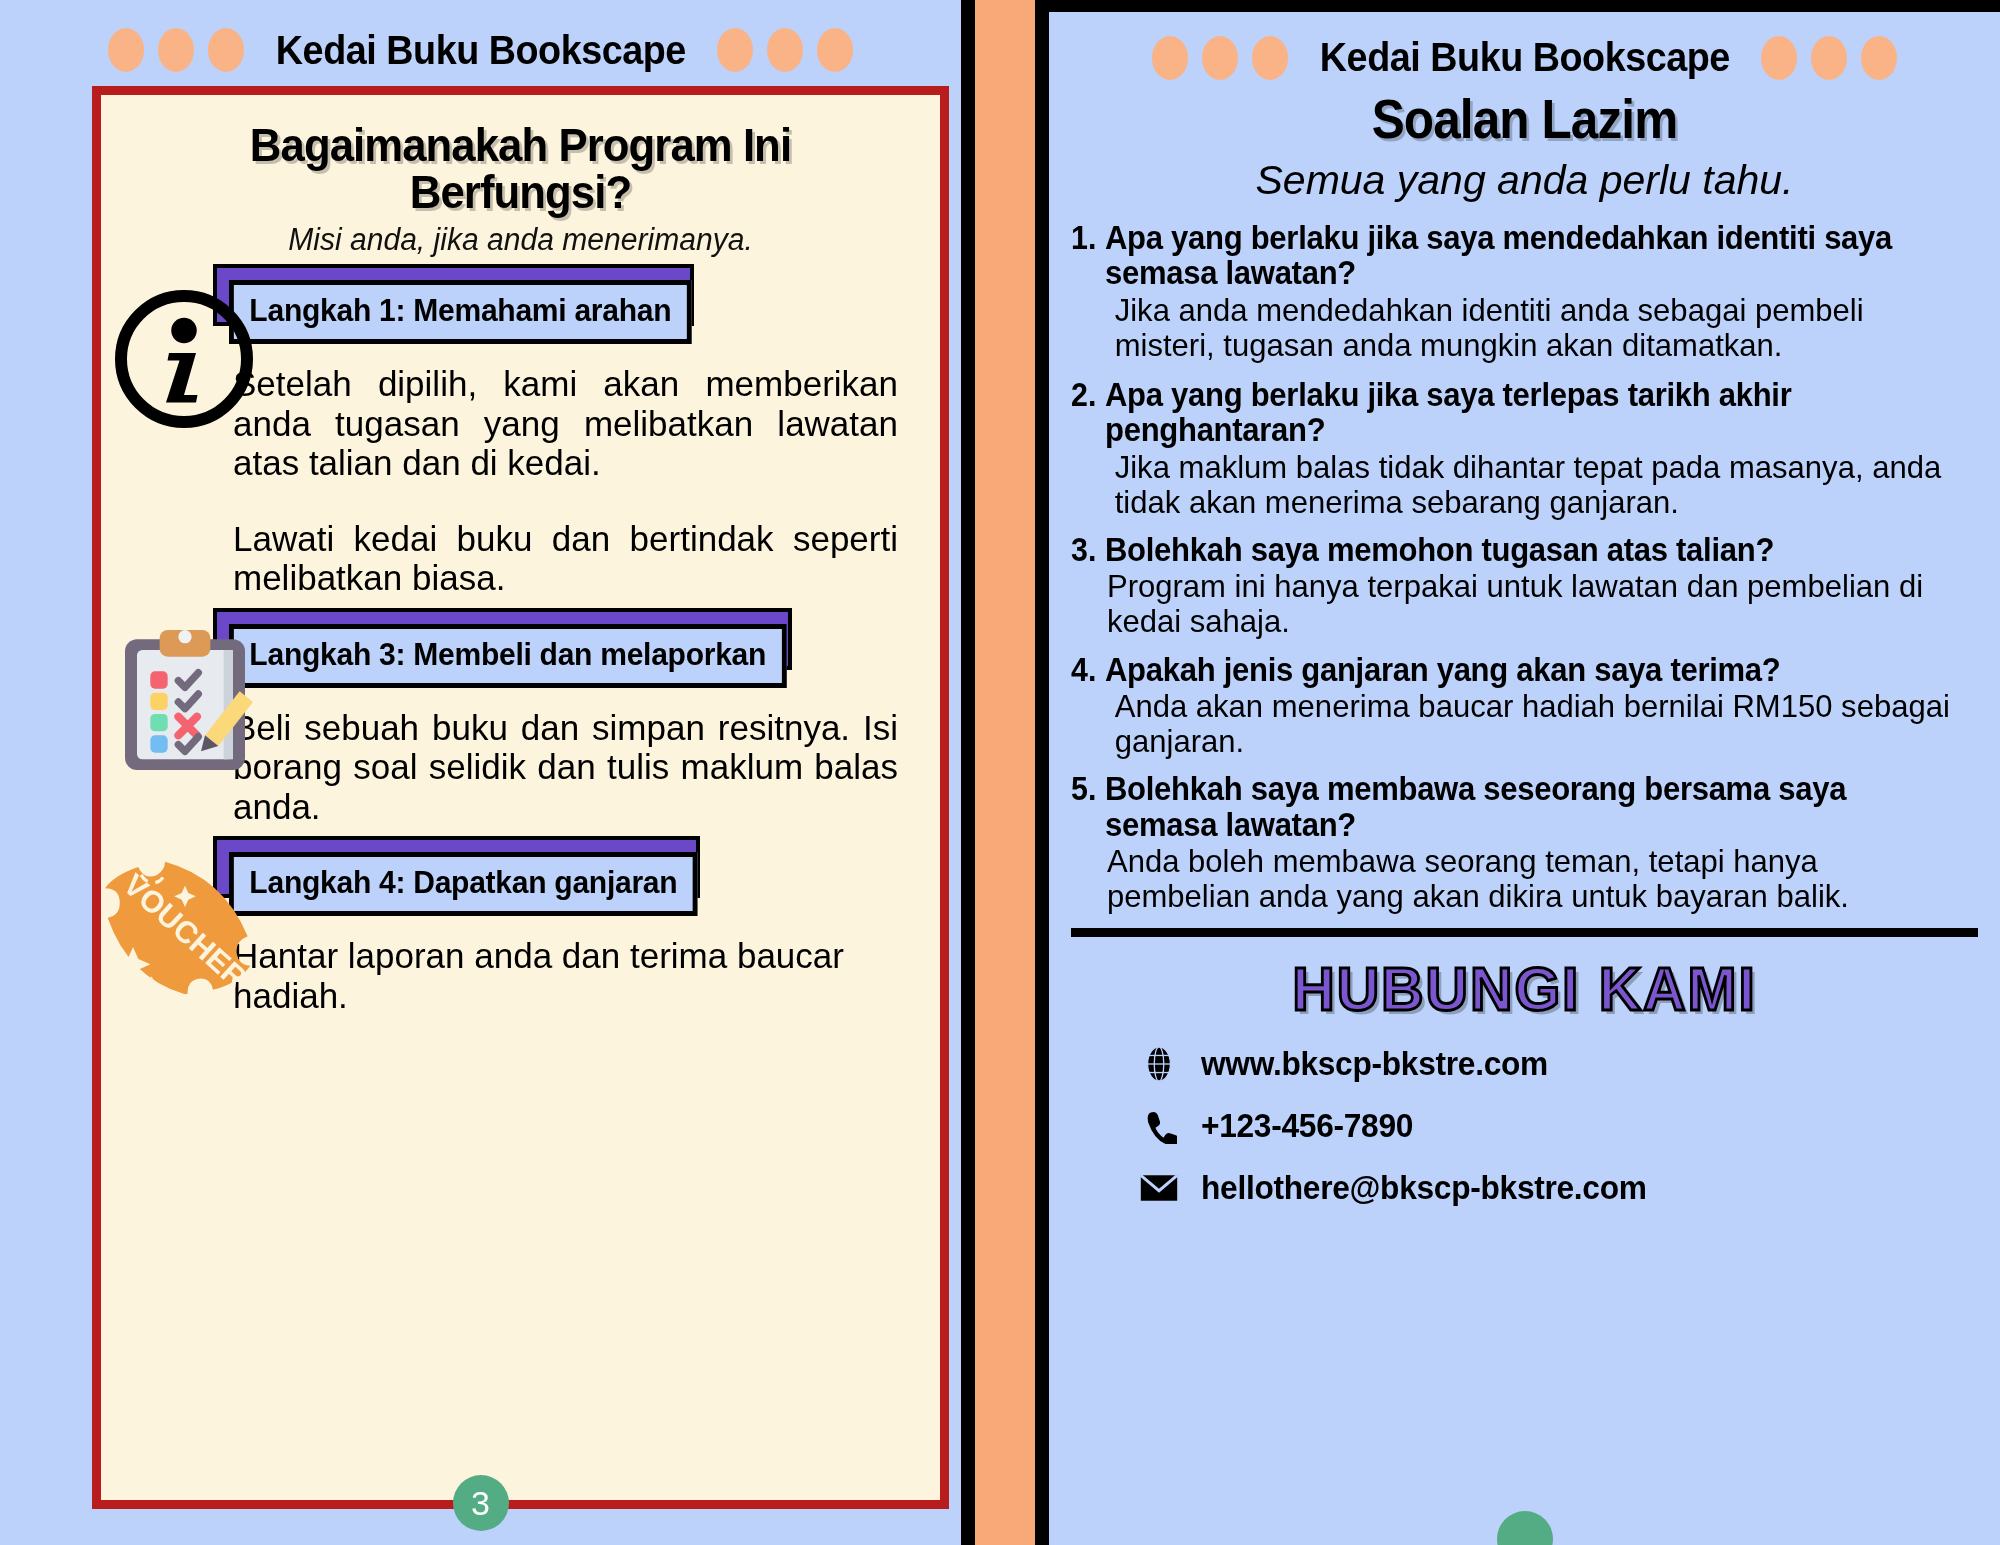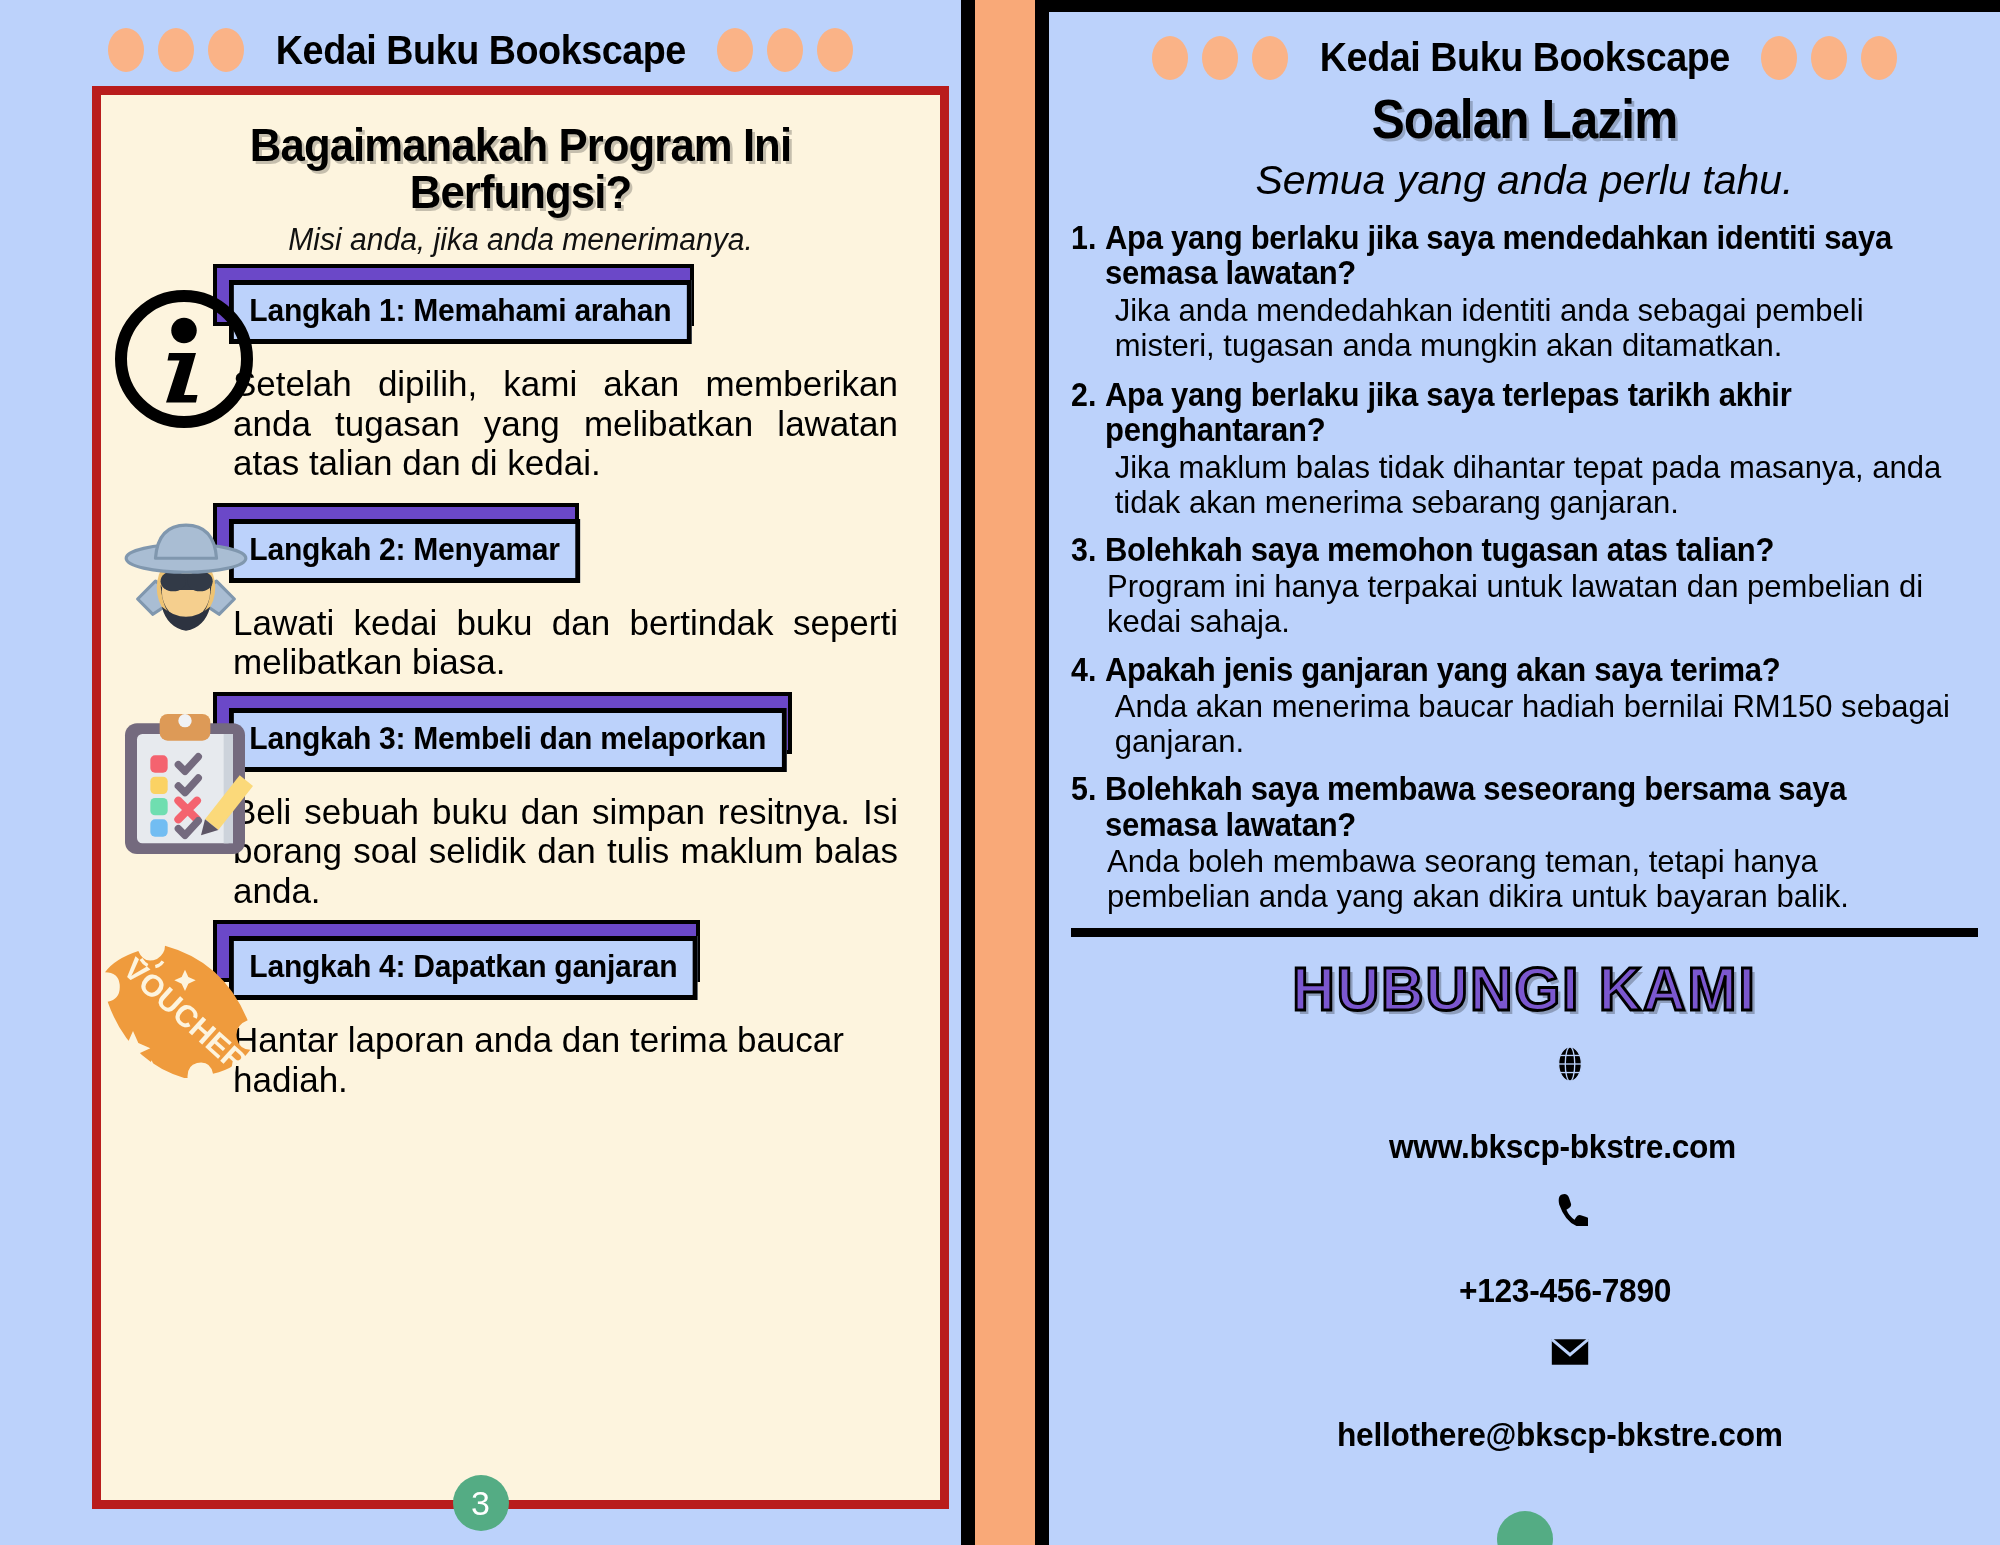--- a/index.html
+++ b/index.html
@@ -127,21 +127,21 @@
   .divider { height:9px; background:#000; margin:14px 22px 0 22px; }
 
   .contact-title {
     text-align:center; font-size:62px; font-weight:bold; margin-top:16px;
     color:#7b57cf; -webkit-text-stroke:3px #000;
     letter-spacing:2px; transform:scaleX(0.95);
     text-shadow:4px 4px 0 rgba(0,0,0,0.25);
     font-stretch:condensed;
   }
   .contact-rows { margin:20px 0 0 90px; }
-  .c-row { display:flex; align-items:center; gap:44px; margin-bottom:22px;flex-direction:column; }
+  .c-row { display:flex; align-items:center; gap:22px; margin-bottom:22px; }
   .c-ico { width:40px; height:40px; flex:0 0 auto; display:flex; align-items:center; justify-content:center; }
   .c-txt { font-size:33px; font-weight:bold; letter-spacing:-0.3px; transform:scaleX(0.96); transform-origin:left center; }
   .r-pagedot {
     position:absolute; left:50%; bottom:-22px; transform:translateX(-50%);
     width:56px; height:56px; border-radius:50%; background:#54ac84;
   }
 </style>
 </head>
 <body>
 
@@ -172,36 +172,20 @@
             <svg class="step-icon info-icon" viewBox="0 0 100 100">
               <circle cx="50" cy="50" r="42" fill="none" stroke="#000" stroke-width="8"></circle>
               <circle cx="50" cy="31" r="8.5" fill="#000"></circle>
               <path d="M40 46 L58 46 L50 74 L59 74 L58 79 L38 79 L47 51 L39 51 Z" fill="#000"></path>
             </svg>
           </div>
           <div class="step-body">Setelah dipilih, kami akan memberikan anda tugasan yang melibatkan lawatan atas talian dan di kedai.</div>
         </div>
 
         <div class="step" style="margin-bottom:26px;">
-          <div class="step-head" style="height:78px;">
-            <div class="step-shadow" style="width: 366px;"></div>
-            <span class="step-label">Langkah 2: Menyamar</span>
-            <svg class="step-icon spy-icon" viewBox="0 0 120 110">
-              <path d="M22 66 L36 52 L48 60 L60 50 L72 60 L84 52 L98 66 L86 78 L74 70 L60 84 L46 70 L34 78 Z" fill="#a9bdd3" stroke="#8097ae" stroke-width="2.5" stroke-linejoin="round"></path>
-              <ellipse cx="60" cy="57" rx="23" ry="27" fill="#eec373"></ellipse>
-              <path d="M40 55 q20 34 40 0 q-2 28 -20 30 q-18 -2 -20 -30 Z" fill="#2d3340"></path>
-              <ellipse cx="60" cy="60" rx="19" ry="22" fill="#f5cf8e"></ellipse>
-              <path d="M41 72 q19 16 38 0 q-4 16 -19 19 q-15 -3 -19 -19 Z" fill="#2d3340"></path>
-              <rect x="41" y="46" width="38" height="13" rx="6" fill="#323a47"></rect>
-              <ellipse cx="50" cy="52" rx="10" ry="8" fill="#323a47"></ellipse>
-              <ellipse cx="71" cy="52" rx="10" ry="8" fill="#323a47"></ellipse>
-              <ellipse cx="60" cy="34" rx="47" ry="11" fill="#a9bdd3" stroke="#8097ae" stroke-width="2.5"></ellipse>
-              <path d="M36 34 q2 -26 24 -26 q22 0 24 26 Z" fill="#a9bdd3" stroke="#8097ae" stroke-width="2.5" stroke-linejoin="round"></path>
-            </svg>
-          </div>
           <div class="step-body">Lawati kedai buku dan bertindak seperti melibatkan biasa.</div>
         </div>
 
         <div class="step" style="margin-bottom:26px;">
           <div class="step-head" style="height:78px;">
             <div class="step-shadow" style="width: 579px;"></div>
             <span class="step-label">Langkah 3: Membeli dan melaporkan</span>
             <svg class="step-icon clip-icon" viewBox="0 0 110 120">
               <rect x="10" y="16" width="90" height="98" rx="9" fill="#746a7e"></rect>
               <rect x="19" y="24" width="72" height="82" rx="4" fill="#e7eaee"></rect>

